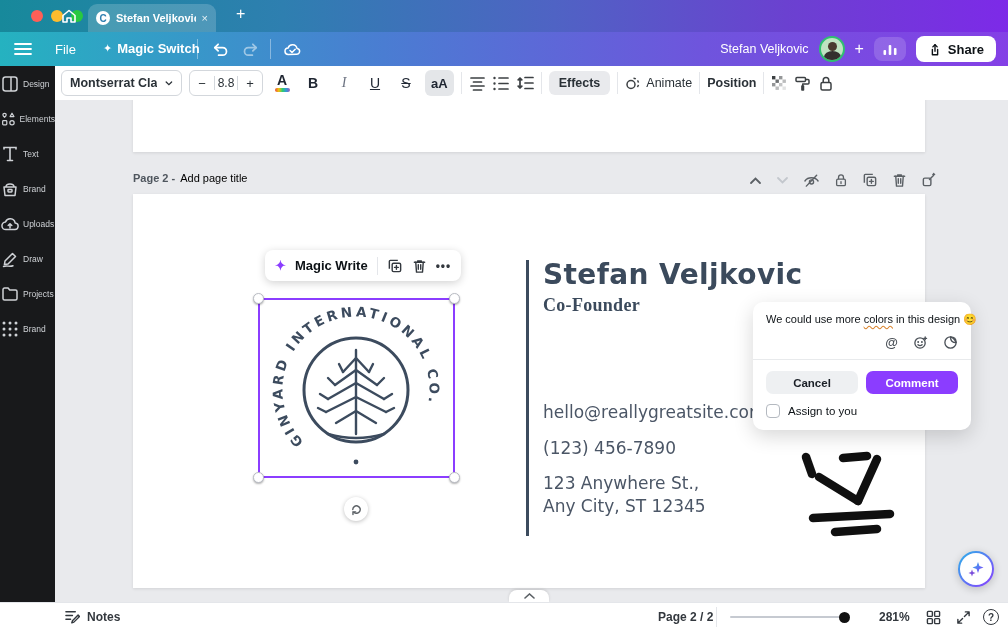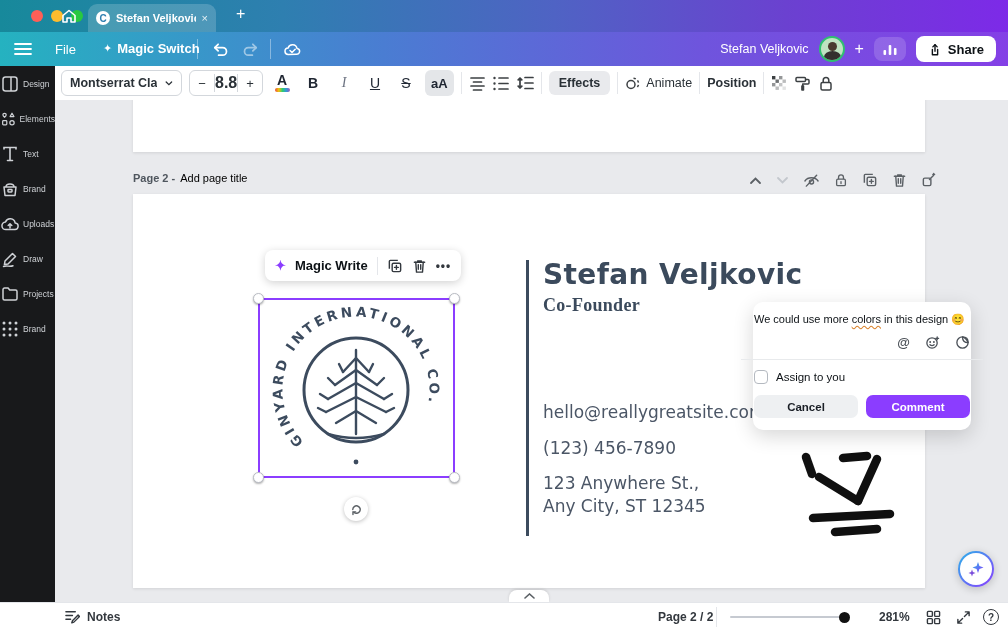--- a/index.html
+++ b/index.html
@@ -65,21 +65,21 @@
   .selbox { border:2px solid #8b3dff; }
   .handle { width:11px; height:11px; background:#fff; border:1px solid #b9bcc4; border-radius:50%;
     box-shadow:0 1px 2px rgba(0,0,0,.30); position:absolute; }
   .floatpill { background:#fff; border-radius:8px; box-shadow:0 2px 8px rgba(0,0,0,.18);
     display:flex; align-items:center; padding:0 10px; gap:9px; height:31px; font-size:13px; font-weight:700; color:#0d1216; }
   .rotate { width:24px; height:24px; background:#fff; border-radius:50%; box-shadow:0 1px 4px rgba(0,0,0,.25);
     display:flex; align-items:center; justify-content:center; color:#5b6065; }
 
   
   .popup { background:#fff; border-radius:10px; box-shadow:0 6px 20px rgba(0,0,0,.16);
-    padding:11px 1px 12px; font-size:11px; color:#0d1216; }
+    padding:11px 13px 12px; font-size:11px; color:#0d1216; }
   .wavy { text-decoration:underline; text-decoration-style:wavy; text-decoration-color:#d9822b; text-underline-offset:2px; }
   .mention { color:#8b3dff; }
   .caret { display:inline-block; width:1.5px; height:13px; background:#111; vertical-align:-2px; margin-left:1px; }
   .cbtn { flex:1; height:23px; border-radius:7px; display:flex; align-items:center; justify-content:center;
     font-size:11.5px; font-weight:700; }
   .checkbox { width:14px; height:14px; border:1.5px solid #b4b9c0; border-radius:4px; }
 
   
   .statusbar { left:0; top:602px; width:1008px; height:28px; background:#fff; border-top:1px solid #e4e6ea;
     font-size:12px; color:#33383e; font-weight:700; }
@@ -171,21 +171,21 @@
 
   <div class="abs formatbar">
     <div class="fpill fontsel">
       <span style="white-space:nowrap;overflow:hidden">Montserrat Classic</span>
       <svg width="10" height="7" viewBox="0 0 10 7" fill="none" stroke="#2a3137" stroke-width="1.6" stroke-linecap="round">
           <path d="m1.5 1.5 3.5 3.5L8.5 1.5"></path>
         </svg>
     </div>
     <div class="fpill">
       <span class="stepseg">−</span>
-      <span class="stepseg" style="border-left:1px solid #d3d7dc;border-right:1px solid #d3d7dc;font-size:16px;font-weight:700">8.8</span>
+      <span class="stepseg" style="border-left:1px solid #d3d7dc;border-right:1px solid #d3d7dc;font-size:12px;font-weight:400">8.8</span>
       <span class="stepseg">+</span>
     </div>
     <div class="tbtn">
       <span style="font-size:14px;line-height:13px">A</span>
       <span style="width:15px;height:3.5px;border-radius:2px;margin-top:1px;background:linear-gradient(90deg,#e74c3c,#f1c40f,#2ecc71,#3498db,#9b59b6)"></span>
     </div>
     <span class="tbtn">B</span>
     <span class="tbtn" style="font-style:italic;font-weight:500;color:#6b7280;font-family:'Liberation Serif',serif">I</span>
     <span class="tbtn" style="text-decoration:underline;font-weight:500">U</span>
     <span class="tbtn" style="text-decoration:line-through;font-weight:500">S</span>
@@ -447,27 +447,27 @@
             <path d="M5.5 7.5h.01M9.5 7.5h.01" stroke-width="2"></path>
             <path d="M5.3 10.3c1.3 1.2 3.1 1.2 4.4 0"></path>
             <path d="M13 2v3M11.5 3.5h3"></path>
           </svg>
         <svg width="15" height="15" viewBox="0 0 16 16" fill="none" stroke="#4a5057" stroke-width="1.4" stroke-linejoin="round">
             <path d="M14 8a6 6 0 1 1-6-6c1.8 0 6 0 6 6z"></path>
             <path d="M8 2c3 1 5 3.5 6 6-3 0-6-1-6-6z"></path>
           </svg>
       </div>
       <div style="height:1px;background:#e8eaec;margin:9px -13px 0"></div>
+      <div class="r" style="gap:8px;margin-top:11px">
+        <span class="cbtn" style="background:#eef0f2;color:#1a1f26">Cancel</span>
+        <span class="cbtn" style="background:#8b3dff;color:#fff">Comment</span>
+      </div>
       <div class="r" style="gap:8px;margin-top:10px">
         <span class="checkbox"></span>
         <span style="font-size:11.5px">Assign to you</span>
-      </div>
-      <div class="r" style="gap:8px;margin-top:11px">
-        <span class="cbtn" style="background:#eef0f2;color:#1a1f26">Cancel</span>
-        <span class="cbtn" style="background:#8b3dff;color:#fff">Comment</span>
       </div>
     </div>
 
     <div class="abs chevpill" style="left:454px;top:490px">
       <svg width="11" height="6" viewBox="0 0 11 6" fill="none" stroke="#5b6065" stroke-width="1.6" stroke-linecap="round">
           <path d="m1 5 4.5-4L10 5"></path>
         </svg>
     </div>
   </div>
 

